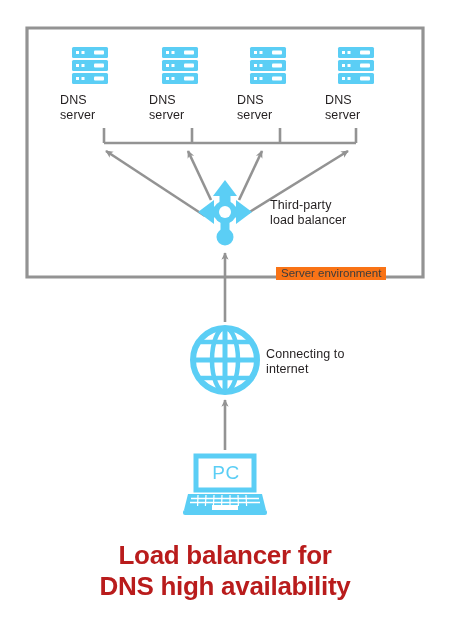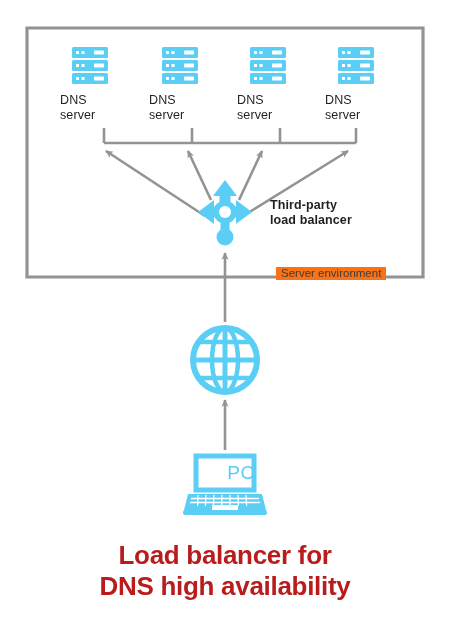--- a/index.html
+++ b/index.html
@@ -30,21 +30,20 @@
     position: absolute;
     color: #231f20;
     font-size: 12.5px;
     line-height: 15px;
     text-align: left;
     white-space: pre-line;
     letter-spacing: 0.1px;
   }
   .lbl-left {
     text-align: left;
-    font-weight: bold;
   }
   .env-label {
     position: absolute;
     color: #3c3c3c;
     font-size: 11.5px;
     line-height: 13px;
     background: #f97316;
     padding: 0 5px;
     white-space: nowrap;
   }
@@ -224,19 +223,21 @@
   <div class="lbl" style="left:237px; top:93px; width:88px;">DNS
 server</div>
   <div class="lbl" style="left:325px; top:93px; width:88px;">DNS
 server</div>
 
   <div class="lbl lbl-left" style="left:270px; top:198px; width:120px;">Third-party
 load balancer</div>
 
   <div class="env-label" style="left:276px; top:267px;">Server environment</div>
 
-
-  <div class="pc-text" style="left:221px; top:463px; width:40px; text-align:center;">PC</div>
+  <div class="lbl" style="left:266px; top:347px; width:120px;">Connecting to
+internet</div>
+
+  <div class="pc-text" style="left:206px; top:463px; width:40px; text-align:center;">PC</div>
 
   <div class="title" style="top:540px;">Load balancer for
 DNS high availability</div>
 
 </div>
 
 </body></html>

